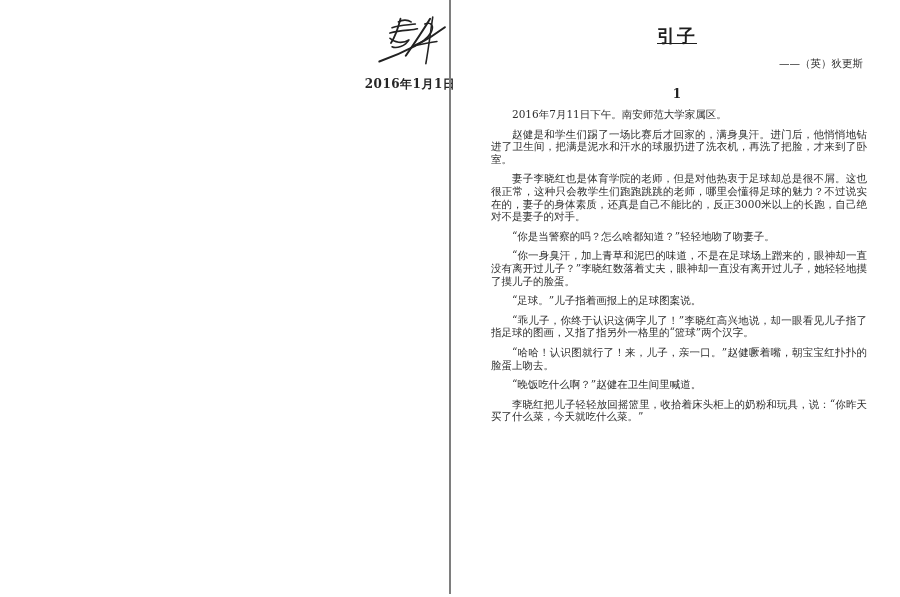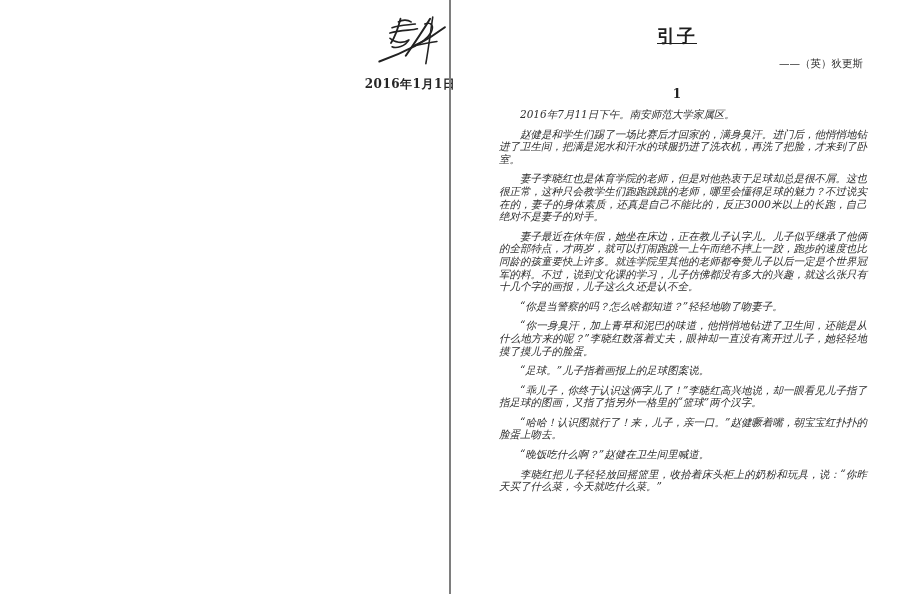--- a/index.html
+++ b/index.html
@@ -83,27 +83,26 @@
     margin-top: 8px;
     text-align: center;
     font-size: 12px;
     font-weight: bold;
     color: #1f1f1f;
   }
   .body-text {
     margin-top: 5px;
   }
   .para {
-    margin: 7px 0 0 12px;
+    margin: 7px 0 0 4px;
     font-size: 10.5px;
     line-height: 12.6px;
     text-align: justify;
     text-indent: 2em;
     color: #2e2e2e;
-    font-style: italic;
   }
 </style>
 </head>
 <body>
 
 <div class="spread">
 
   <div class="page-left">
     <div class="sig-block">
       <svg viewBox="0 0 70 52" fill="none" stroke="#222222" stroke-linecap="round" stroke-linejoin="round">
@@ -125,23 +124,22 @@
   <div class="divider"></div>
 
   <div class="page-right">
     <h1 class="title">引子</h1>
     <p class="attribution">——（英）狄更斯</p>
     <div class="section-num">1</div>
     <div class="body-text">
         <p class="para">2016年7月11日下午。南安师范大学家属区。</p>
         <p class="para">赵健是和学生们踢了一场比赛后才回家的，满身臭汗。进门后，他悄悄地钻进了卫生间，把满是泥水和汗水的球服扔进了洗衣机，再洗了把脸，才来到了卧室。</p>
         <p class="para">妻子李晓红也是体育学院的老师，但是对他热衷于足球却总是很不屑。这也很正常，这种只会教学生们跑跑跳跳的老师，哪里会懂得足球的魅力？不过说实在的，妻子的身体素质，还真是自己不能比的，反正3000米以上的长跑，自己绝对不是妻子的对手。</p>
-        <p class="para">妻子最近在休年假，她坐在床边，正在教儿子认字儿。儿子似乎继承了他俩的全部特点，才两岁，就可以打闹跑跳一上午而绝不摔上一跤，跑步的速度也比同龄的孩童要快上许多。就连学院里其他的老师都夸赞儿子以后一定是个世界冠军的料。不过，说到文化课的学习，儿子仿佛都没有多大的兴趣，就这么张只有十几个字的画报，儿子这么久还是认不全。</p>
         <p class="para">“你是当警察的吗？怎么啥都知道？”轻轻地吻了吻妻子。</p>
-        <p class="para">“你一身臭汗，加上青草和泥巴的味道，他悄悄地钻进了卫生间，还能是从什么地方来的呢？”李晓红数落着丈夫，眼神却一直没有离开过儿子，她轻轻地摸了摸儿子的脸蛋。</p>
+        <p class="para">“你一身臭汗，加上青草和泥巴的味道，不是在足球场上蹭来的，眼神却一直没有离开过儿子？”李晓红数落着丈夫，眼神却一直没有离开过儿子，她轻轻地摸了摸儿子的脸蛋。</p>
         <p class="para">“足球。”儿子指着画报上的足球图案说。</p>
         <p class="para">“乖儿子，你终于认识这俩字儿了！”李晓红高兴地说，却一眼看见儿子指了指足球的图画，又指了指另外一格里的“篮球”两个汉字。</p>
         <p class="para">“哈哈！认识图就行了！来，儿子，亲一口。”赵健噘着嘴，朝宝宝红扑扑的脸蛋上吻去。</p>
         <p class="para">“晚饭吃什么啊？”赵健在卫生间里喊道。</p>
         <p class="para">李晓红把儿子轻轻放回摇篮里，收拾着床头柜上的奶粉和玩具，说：“你昨天买了什么菜，今天就吃什么菜。”</p>
       </div>
   </div>
 
 </div>
 

